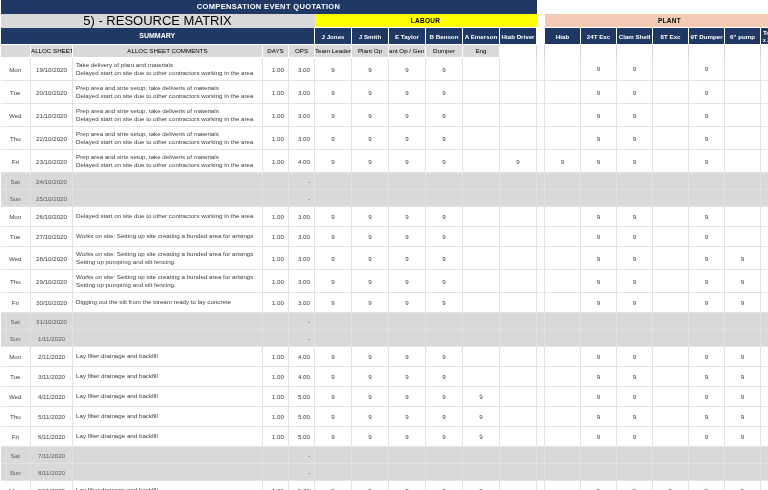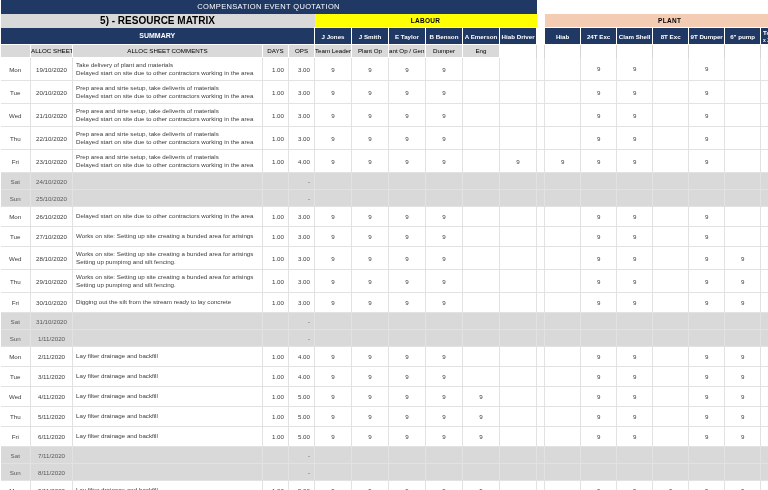--- a/index.html
+++ b/index.html
@@ -3,23 +3,23 @@
 <meta charset="utf-8">
 <style>
   html,body{margin:0;padding:0;background:#fff;}
   body{font-family:"Liberation Sans",sans-serif;width:768px;height:490px;overflow:hidden;
        -webkit-font-smoothing:antialiased;}
   #grid{width:768px;height:490px;position:relative;}
   table{border-collapse:collapse;table-layout:fixed;width:768px;}
   td,th{padding:0;margin:0;font-weight:normal;vertical-align:middle;}
 
   
-  .banner-title{background:#1F3864;color:#fff;font-size:7.5px;font-weight:normal;
+  .banner-title{background:#1F3864;color:#fff;font-size:7.5px;font-weight:bold;
                 letter-spacing:.35px;text-align:center;height:14px;line-height:14px;}
-  .banner-sub{background:#D9D9D9;color:#000;font-size:10px;font-weight:bold;
+  .banner-sub{background:#D9D9D9;color:#000;font-size:13px;font-weight:normal;
               text-align:center;height:13px;line-height:13px;}
   .grp-labour{background:#FFFF00;color:#000;font-size:6.5px;font-weight:bold;
               text-align:center;height:13px;line-height:13px;letter-spacing:.3px;}
   .grp-plant{background:#F4CCB4;color:#000;font-size:6.5px;font-weight:bold;
              text-align:center;height:13px;line-height:13px;letter-spacing:.3px;}
   .blank-band{background:#fff;height:13px;}
 
   
   .hdr-navy{background:#1F3864;color:#fff;font-size:6.2px;font-weight:bold;
             text-align:center;height:15px;line-height:15px;

